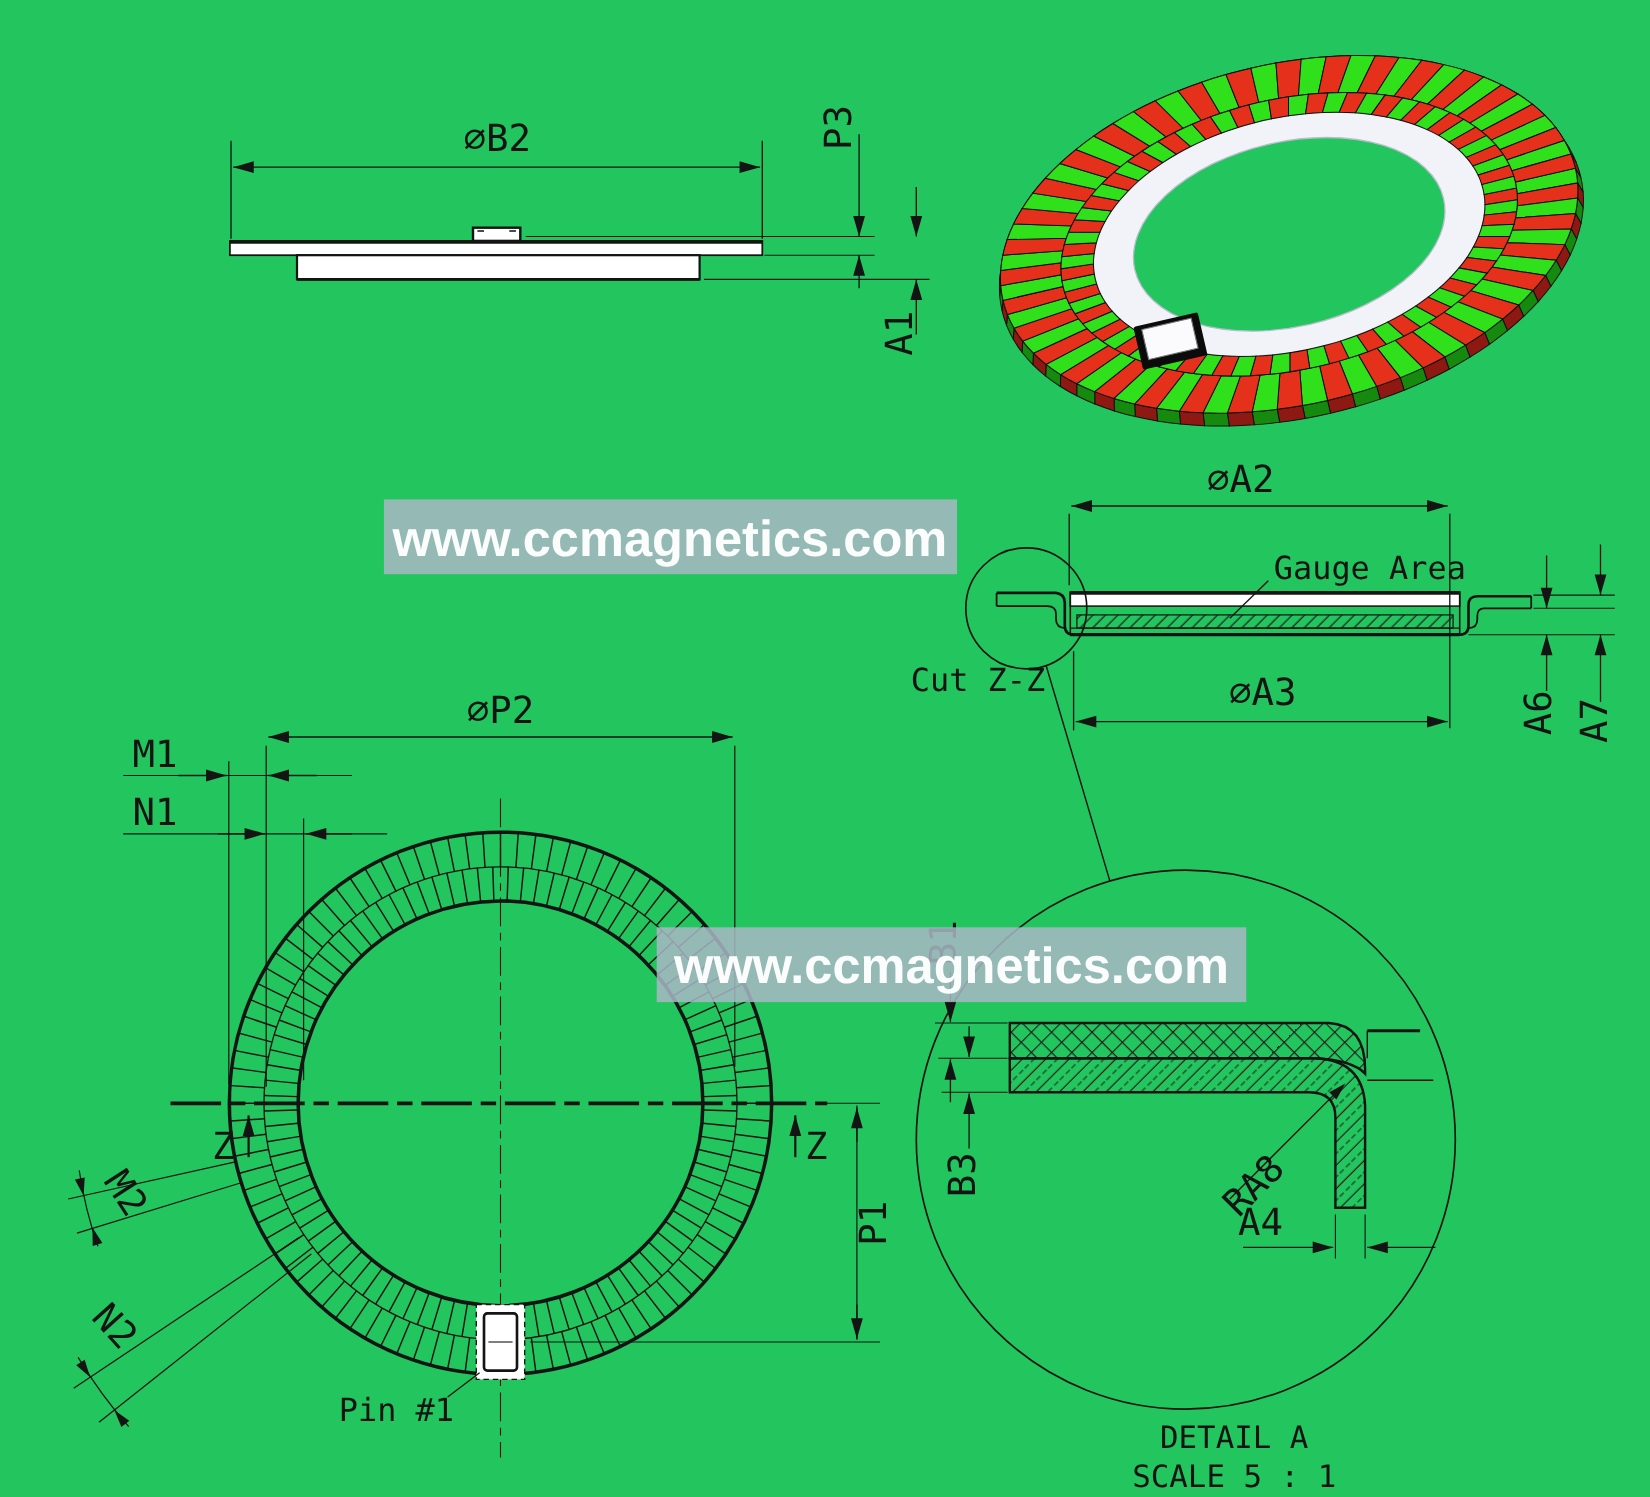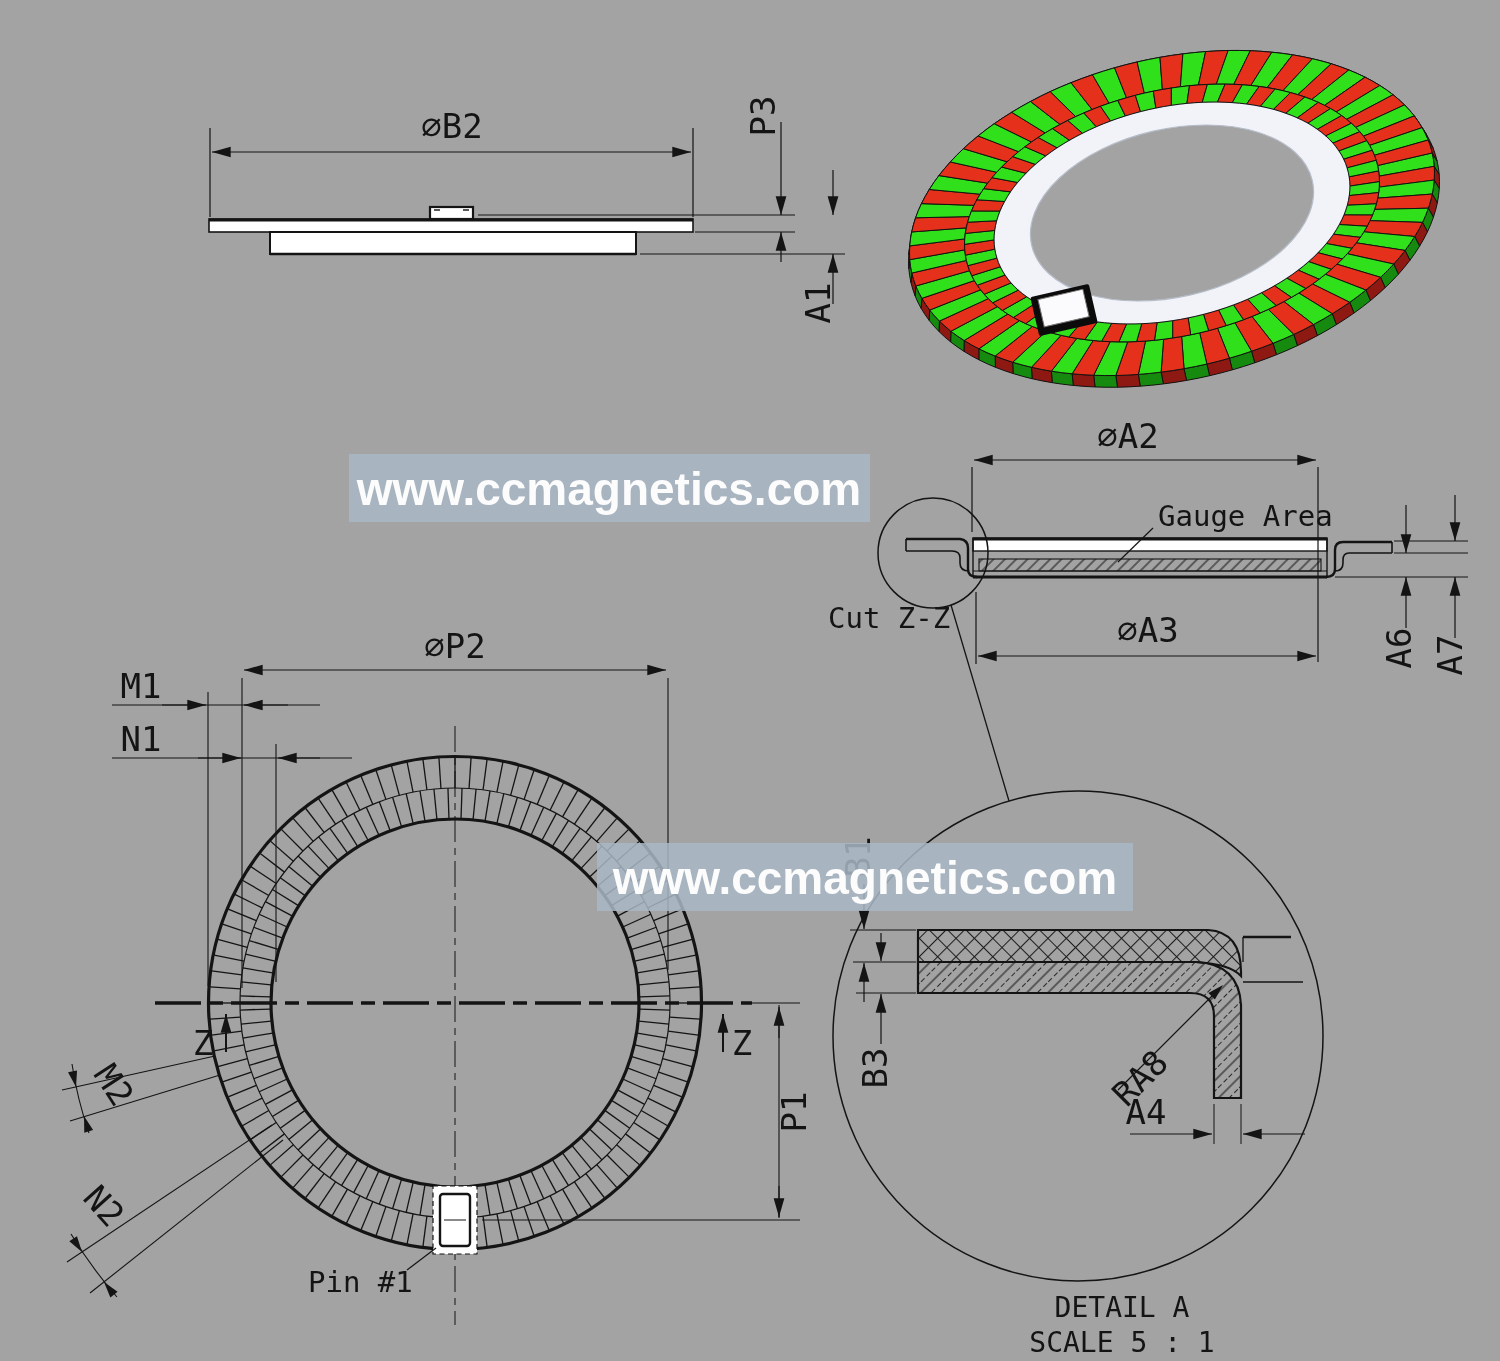--- a/index.html
+++ b/index.html
@@ -1,16 +1,16 @@
 <!DOCTYPE html>
 <html><head>
 <meta charset="utf-8">
 <style>
   html,body{margin:0;padding:0;background:#ffffff;}
-  .stage{position:relative;width:1500px;height:1361px;background:#a3a3a3;overflow:hidden;}
+  .stage{position:relative;width:1500px;height:1361px;background:#22c55e;overflow:hidden;}
   svg text{font-family:"DejaVu Sans Mono","Liberation Mono",monospace;fill:#141414;}
   .dim{font-size:34px;text-anchor:middle;dominant-baseline:central;}
   .note{font-size:29px;dominant-baseline:central;}
   .cap{font-size:28px;text-anchor:middle;dominant-baseline:central;}
   .wmtext{font-family:"Liberation Sans","DejaVu Sans",sans-serif;font-weight:bold;font-size:46px;
           fill:#ffffff;text-anchor:middle;dominant-baseline:central;opacity:.97;}
   .ln{stroke:#141414;fill:none;}
 </style>
 </head>
 <body>

